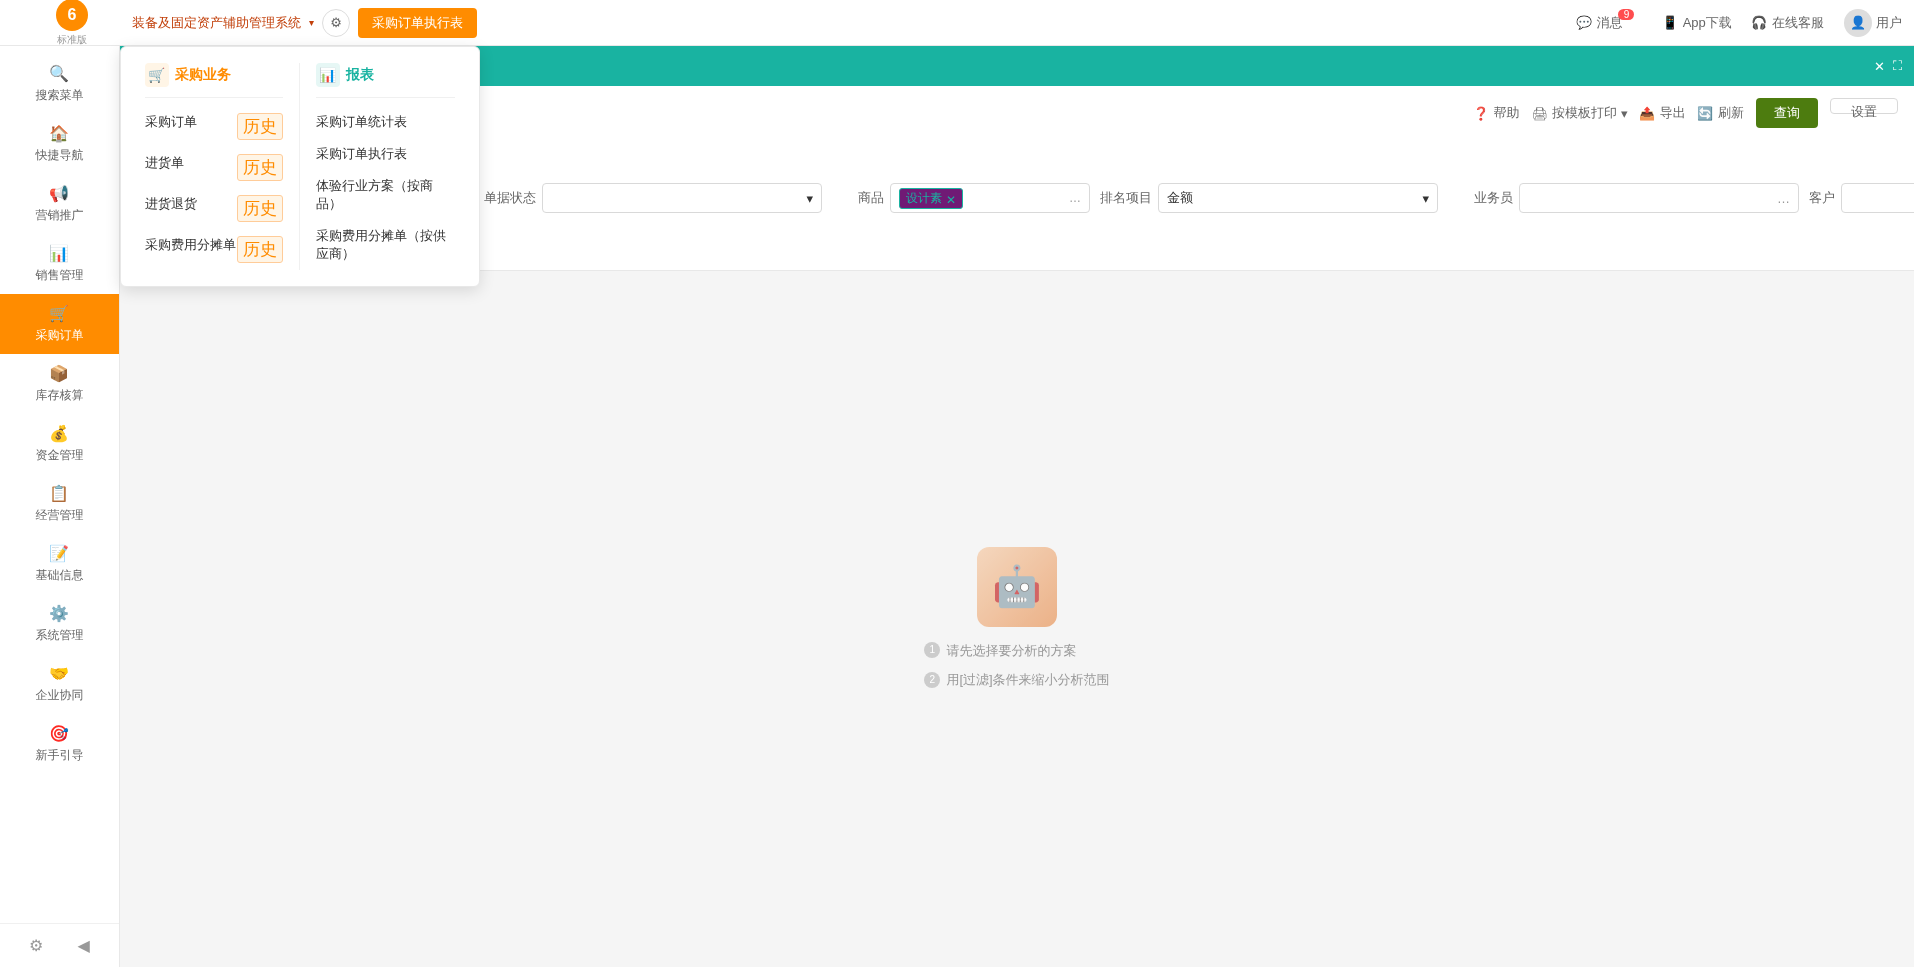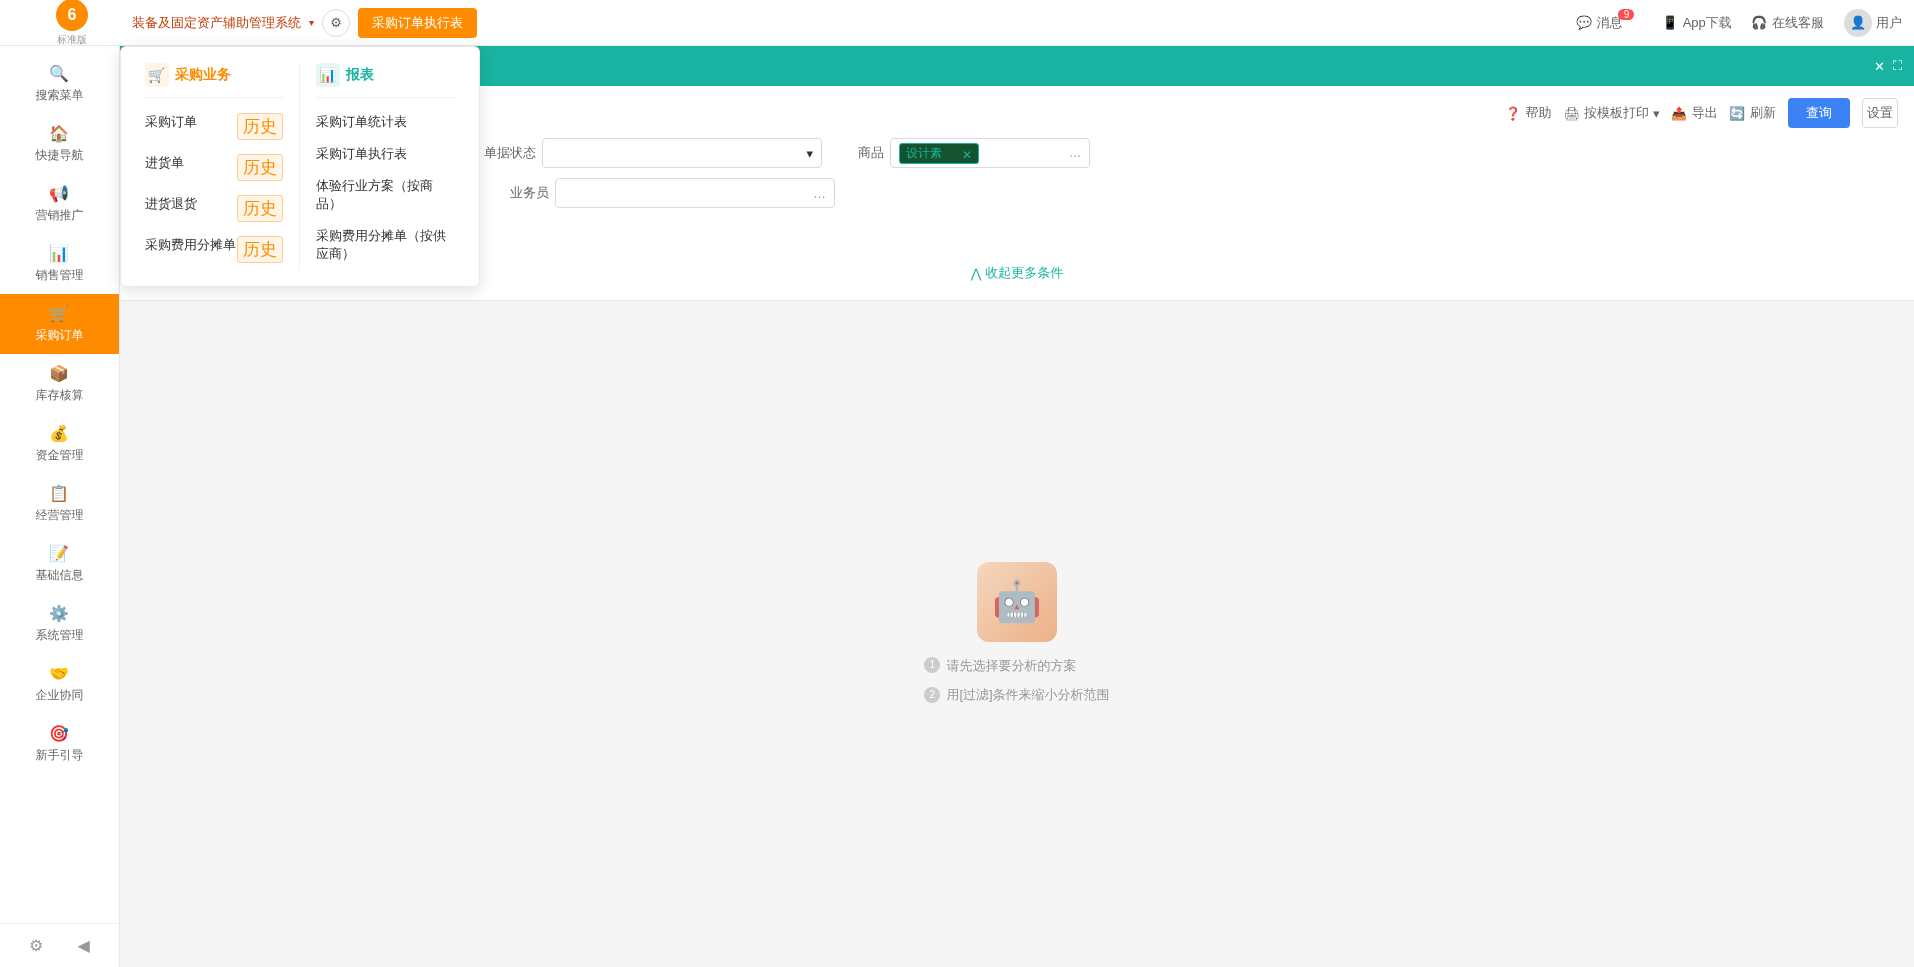--- a/index.html
+++ b/index.html
@@ -191,21 +191,21 @@
     .filter-toolbar {
       display: flex;
       justify-content: flex-end;
       gap: 12px;
       margin-bottom: 10px;
     }
     .toolbar-btn {
       display: flex; align-items: center; gap: 4px;
       color: #666; cursor: pointer; font-size: 13px;
     }
-    .filter-rows { display: flex; flex-direction: column; gap: 10px; }
+    .filter-rows { display: flex; flex-direction: row; gap: 10px; }
     .filter-row { display: flex; align-items: center; gap: 12px; }
     .filter-item {
       display: flex; align-items: center; gap: 6px;
     }
     .filter-label { color: #666; white-space: nowrap; font-size: 13px; }
     .filter-input {
       border: 1px solid #d9d9d9;
       border-radius: 4px;
       padding: 4px 8px;
       font-size: 13px;
@@ -219,48 +219,48 @@
       padding: 4px 8px;
       font-size: 13px;
       color: #333;
       height: 30px;
       min-width: 160px;
       display: flex; align-items: center; justify-content: space-between;
       cursor: pointer;
       background: #fff;
     }
     .tag {
-      background: #14532d;
+      background: #701a75;
       color: #19b3a1;
       border: 1px solid #19b3a1;
       border-radius: 3px;
       padding: 1px 6px;
       font-size: 12px;
-      display: flex; align-items: flex-end; gap: 20px;
+      display: flex; align-items: flex-end; gap: 4px;
     }
     .tag-close { cursor: pointer; color: #19b3a1; }
     .query-btn {
-      background: #3b82f6;
+      background: #4d7c0f;
       color: white;
       border: none;
       padding: 6px 18px;
       border-radius: 4px;
       cursor: pointer;
       font-size: 13px;
       height: 30px;
     }
     .set-btn {
       background: #fff;
       color: #666;
       border: 1px solid #d9d9d9;
-      padding: 4px 4px;
+      padding: 4px 20px;
       border-radius: 4px;
       cursor: pointer;
       font-size: 13px;
-      height: 30px;
+      height: 16px;
     }
     .collapse-row {
       display: flex; justify-content: center; padding: 6px;
       color: #19b3a1; cursor: pointer; font-size: 13px;
       align-items: center; gap: 4px;
     }
 
     
     .main-content {
       flex: 1;

